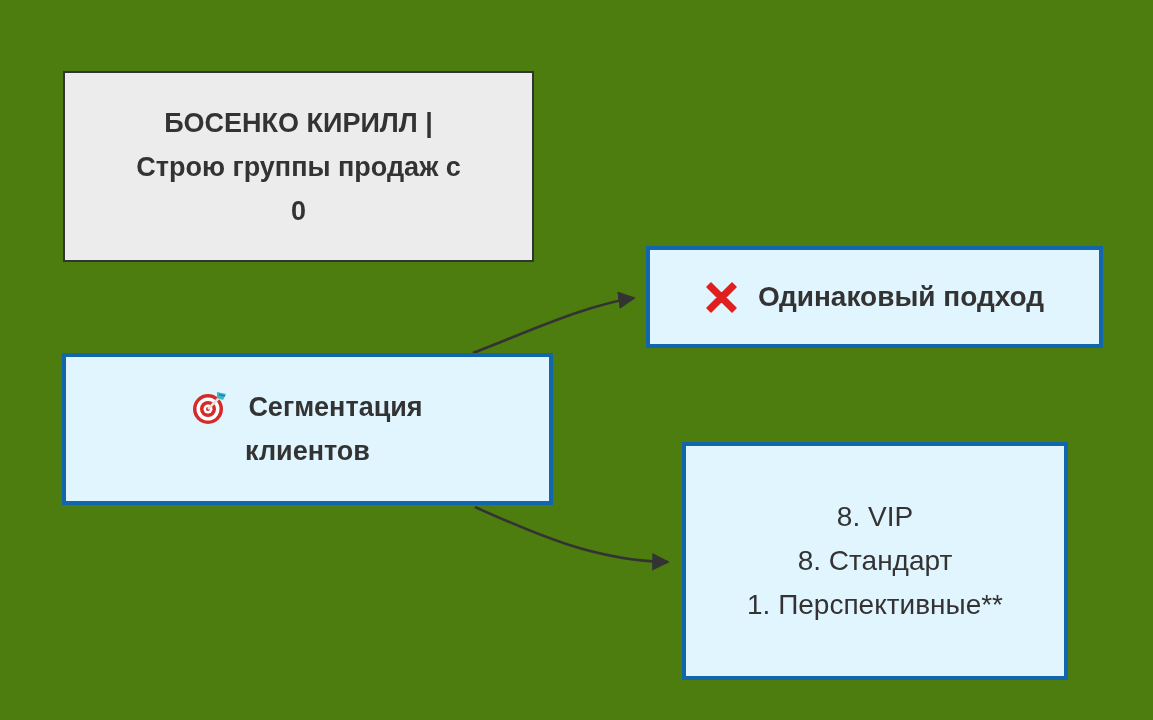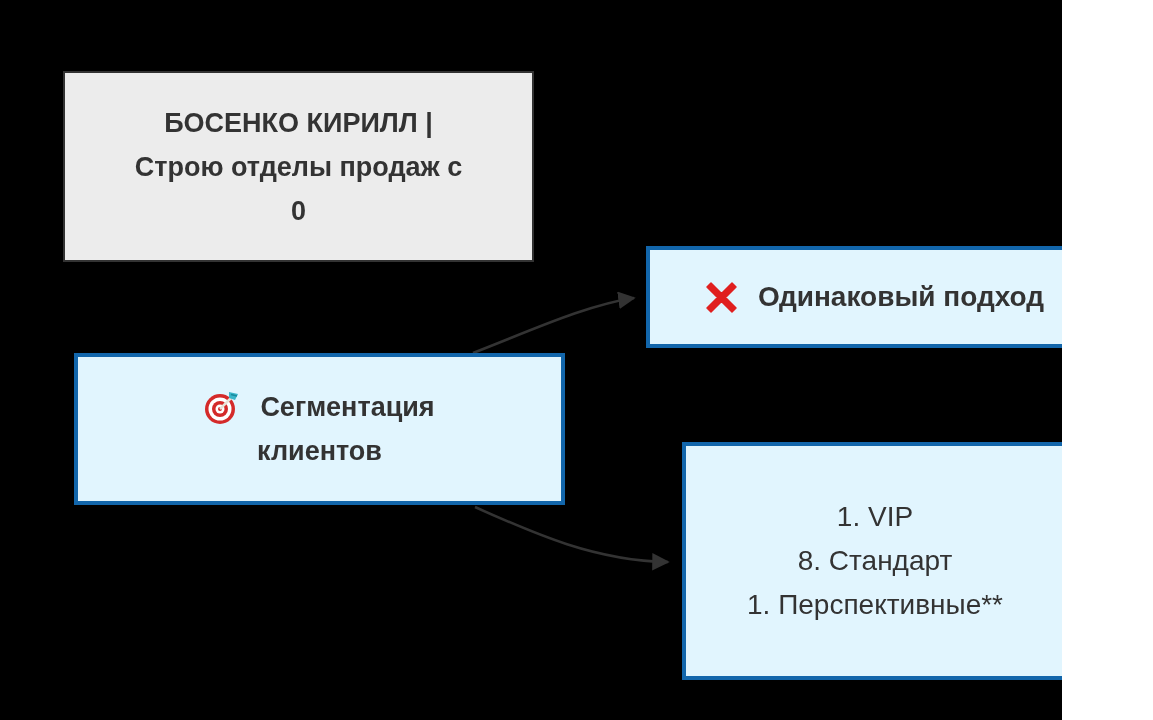--- a/index.html
+++ b/index.html
@@ -3,23 +3,23 @@
 <meta charset="utf-8">
 <style>
   html, body {
     margin: 0;
     padding: 0;
     background: #ffffff;
     font-family: "Liberation Sans", "DejaVu Sans", sans-serif;
   }
   .canvas {
     position: relative;
-    width: 1062px;
+    width: 1153px;
     height: 720px;
-    background: #000000;
+    background: #4d7c0f;
     overflow: hidden;
   }
   .edges {
     position: absolute;
     left: 0; top: 0;
     width: 1153px; height: 720px;
     pointer-events: none;
   }
   .node {
     position: absolute;
@@ -36,21 +36,21 @@
   }
   .node-gray {
     background: #ececec;
     border: 2px solid #333333;
   }
   .node-blue {
     background: #e1f5fe;
     border: 4px solid #1266ab;
   }
   .node-header        { left: 63px;  top: 71px;  width: 471px; height: 191px; }
-  .node-segmentation  { left: 62px;  top: 353px; width: 491px; height: 152px; margin-left: 12px; }
+  .node-segmentation  { left: 62px;  top: 353px; width: 491px; height: 152px; }
   .node-same-approach { left: 646px; top: 246px; width: 457px; height: 102px; font-size: 28px; }
   .node-groups        { left: 682px; top: 442px; width: 386px; height: 238px; }
   .icon-row {
     display: flex;
     align-items: center;
     justify-content: center;
     gap: 20px;
   }
   .icon-row svg { flex: 0 0 auto; display: block; }
   .list-line { font-weight: normal; font-size: 28px; }
@@ -65,21 +65,21 @@
       <marker id="arrowhead" viewBox="0 0 10 10" refX="9" refY="5" markerWidth="7" markerHeight="7" orient="auto-start-reverse">
         <path d="M0,0 L10,5 L0,10 z" fill="#333333"></path>
       </marker>
     </defs>
     <path d="M473,353 C530,331 586,305 634,298" fill="none" stroke="#333333" stroke-width="2.5" marker-end="url(#arrowhead)"></path>
     <path d="M475,507 C535,534 596,561 668,562" fill="none" stroke="#333333" stroke-width="2.5" marker-end="url(#arrowhead)"></path>
   </svg>
 
   <div class="node node-gray node-header">
     <div>БОСЕНКО КИРИЛЛ |</div>
-    <div>Строю отделы продаж с</div>
+    <div>Строю группы продаж с</div>
     <div>0</div>
   </div>
 
   <div class="node node-blue node-segmentation">
     <div class="icon-row">
       <span>
         <svg width="36" height="36" viewBox="0 0 36 36">
           <circle cx="16" cy="20" r="15" fill="#d42a2a"></circle>
           <circle cx="16" cy="20" r="11.5" fill="#ffffff"></circle>
           <circle cx="16" cy="20" r="8" fill="#d42a2a"></circle>
@@ -100,18 +100,18 @@
       <span>
         <svg width="33" height="33" viewBox="0 0 33 33">
           <path d="M6 2 L16.5 12.5 L27 2 L31 6 L20.5 16.5 L31 27 L27 31 L16.5 20.5 L6 31 L2 27 L12.5 16.5 L2 6 z" fill="#e01f1f" stroke="#e01f1f" stroke-width="1.5" stroke-linejoin="round"></path>
         </svg>
       </span>
       <span>Одинаковый подход</span>
     </div>
   </div>
 
   <div class="node node-blue node-groups">
-    <div class="list-line">1. VIP</div>
+    <div class="list-line">8. VIP</div>
     <div class="list-line">8. Стандарт</div>
     <div class="list-line">1. Перспективные**</div>
   </div>
 
 </div>
 
 </body></html>

